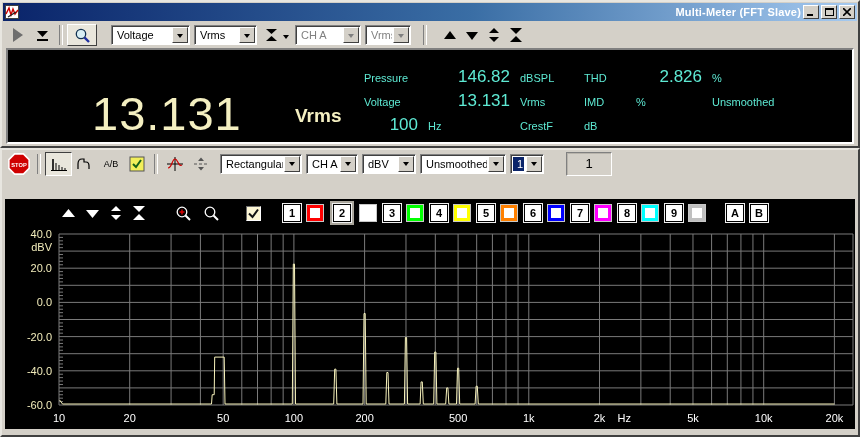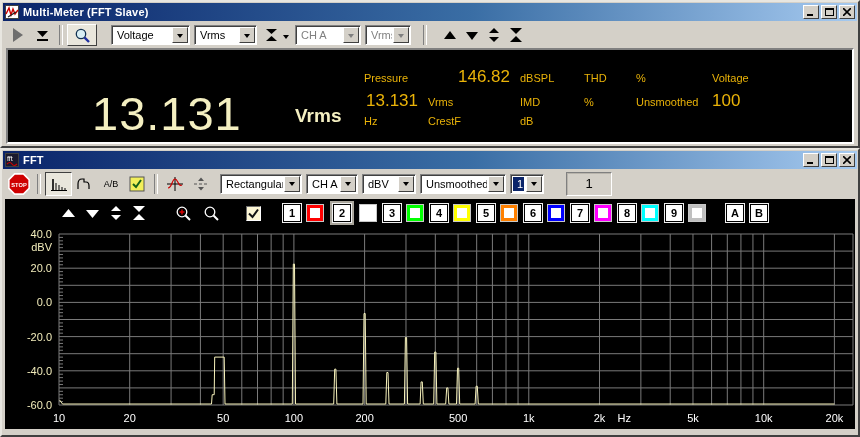--- a/index.html
+++ b/index.html
@@ -6,21 +6,21 @@
   body{
     width:860px;height:437px;position:relative;overflow:hidden;
     background:#d4d0c8;font-family:"Liberation Sans",sans-serif;
     -webkit-font-smoothing:none;
   }
   .window{position:absolute;left:0;width:860px;background:#d4d0c8;
     border:2px solid;border-color:#e8e6e0 #404040 #404040 #e8e6e0;box-sizing:border-box;}
   #mm-window{top:0;height:148px;}
   #fft-window{top:148px;height:289px;}
   .titlebar{height:18px;margin:1px;display:flex;align-items:center;
-    background:linear-gradient(90deg,#0a246a,#3a6ea5 55%,#a6caf0);padding:0 2px;}
+    background:linear-gradient(90deg,#0a246a,#3a6ea5 55%,#a6caf0);padding:0 2px;text-align:right;}
   .titlebar-text{color:#fff;font-size:11px;font-weight:bold;margin-left:4px;flex:1;
     letter-spacing:.2px;white-space:nowrap;overflow:hidden;}
   .tb-btn{width:16px;height:14px;background:#d4d0c8;border:1px solid;
     border-color:#fff #404040 #404040 #fff;margin-left:2px;display:flex;
     align-items:center;justify-content:center;box-sizing:border-box;}
   .win-icon{width:14px;height:14px;display:block;}
   .toolbar{height:26px;display:flex;align-items:center;padding:0 3px;}
   .tool-btn{width:25px;height:22px;display:flex;align-items:center;justify-content:center;
     border:1px solid transparent;box-sizing:border-box;flex:none;}
   .tool-btn.toggled{background:#e9e6dc;border-color:#fff #404040 #404040 #fff;}
@@ -43,21 +43,21 @@
   .caret-mini{border:3px solid transparent;border-top:4px solid #000;margin:6px 6px 0 2px;}
   
   .meter-panel{position:absolute;left:4px;right:4px;top:46px;bottom:2px;
     border:2px solid;border-color:#808080 #fff #fff #808080;background:#000;}
   .big-value{position:absolute;left:84px;top:40px;font-size:47px;line-height:1;
     color:#f4efc1;letter-spacing:1px;}
   .big-unit{position:absolute;left:287px;top:55px;font-size:19px;font-weight:bold;
     color:#f4efc1;}
   .readout-grid{position:absolute;left:356px;top:17px;display:grid;
     grid-template-columns:64px 92px 64px 52px 76px 30px;grid-auto-rows:24px;
-    align-items:baseline;color:#eab308;}
+    align-items:baseline;color:#5eead4;}
   .readout-label,.readout-unit{font-size:11px;}
   .readout-value{font-size:17px;text-align:right;padding-right:10px;}
   
   .black-area{position:absolute;left:3px;right:3px;top:49px;bottom:6px;background:#000;}
   .plot-controls{position:absolute;left:57px;top:5px;height:18px;display:flex;
     align-items:center;}
   .pc-btn{display:flex;align-items:center;justify-content:center;flex:none;}
   .arrow-gap{margin-right:11px;}
   .trace-btn{width:16px;height:16px;background:#fff;border:1px solid #000;
     box-shadow:0 0 0 1px #f0f0f0;font-size:11px;font-weight:bold;color:#000;
@@ -170,60 +170,37 @@
     </div>
   </div>
   <div class="meter-panel">
     <div class="big-value">13.131</div>
     <div class="big-unit">Vrms</div>
     <div class="readout-grid">
         <span class="readout-label">Pressure</span>
         <span class="readout-value">146.82</span>
         <span class="readout-unit">dBSPL</span>
         <span class="readout-label">THD</span>
+        <span class="readout-value">2.826</span>
         <span class="readout-unit">%</span>
         <span class="readout-label">Voltage</span>
         <span class="readout-value">13.131</span>
         <span class="readout-unit">Vrms</span>
         <span class="readout-label">IMD</span>
         <span class="readout-unit">%</span>
         <span class="readout-label">Unsmoothed</span>
         <span class="readout-value">100</span>
         <span class="readout-unit">Hz</span>
         <span class="readout-label">CrestF</span>
         <span class="readout-unit">dB</span>
       </div>
   </div>
 </div>
 
 <div class="window" id="fft-window">
-  <div class="titlebar">
-    <svg class="win-icon" viewBox="0 0 14 14">
-      <rect x="0.5" y="0.5" width="13" height="13" fill="#1a1a2e" stroke="#404040"></rect>
-      <text x="2" y="8" font-size="7" fill="#fff" font-family="Liberation Sans, sans-serif">fft</text>
-      <path d="M2,11 Q5,8 7,11 T12,11" fill="none" stroke="#cc0000" stroke-width="1.2"></path>
-    </svg>
-    <span class="titlebar-text">FFT</span>
-    <div class="tb-btn">
-      <svg width="8" height="7">
-          <rect x="0" y="5" width="6" height="2" fill="#000"></rect>
-        </svg>
-    </div>
-    <div class="tb-btn">
-      <svg width="9" height="8">
-          <rect x="0.5" y="1.5" width="8" height="6" fill="none" stroke="#000"></rect>
-          <rect x="0" y="0" width="9" height="2" fill="#000"></rect>
-        </svg>
-    </div>
-    <div class="tb-btn">
-      <svg width="8" height="8">
-          <path d="M0,0 L8,8 M8,0 L0,8" stroke="#000" stroke-width="1.6"></path>
-        </svg>
-    </div>
-  </div>
   <div class="toolbar" style="height:27px;">
     <div class="tool-btn" style="width:28px;height:26px;">
       <svg width="22" height="22" viewBox="0 0 20 20">
         <polygon points="6,0.8 14,0.8 19.2,6 19.2,14 14,19.2 6,19.2 0.8,14 0.8,6" fill="#cf0000" stroke="#fff" stroke-width="1.4"></polygon>
         <text x="10" y="12.4" font-size="5.2" font-weight="bold" fill="#fff" text-anchor="middle" font-family="Liberation Sans, sans-serif">STOP</text>
       </svg>
     </div>
     <div class="tsep"></div>
     <div class="tool-btn pressed" style="width:27px;height:24px;">
       <svg width="18" height="16">

